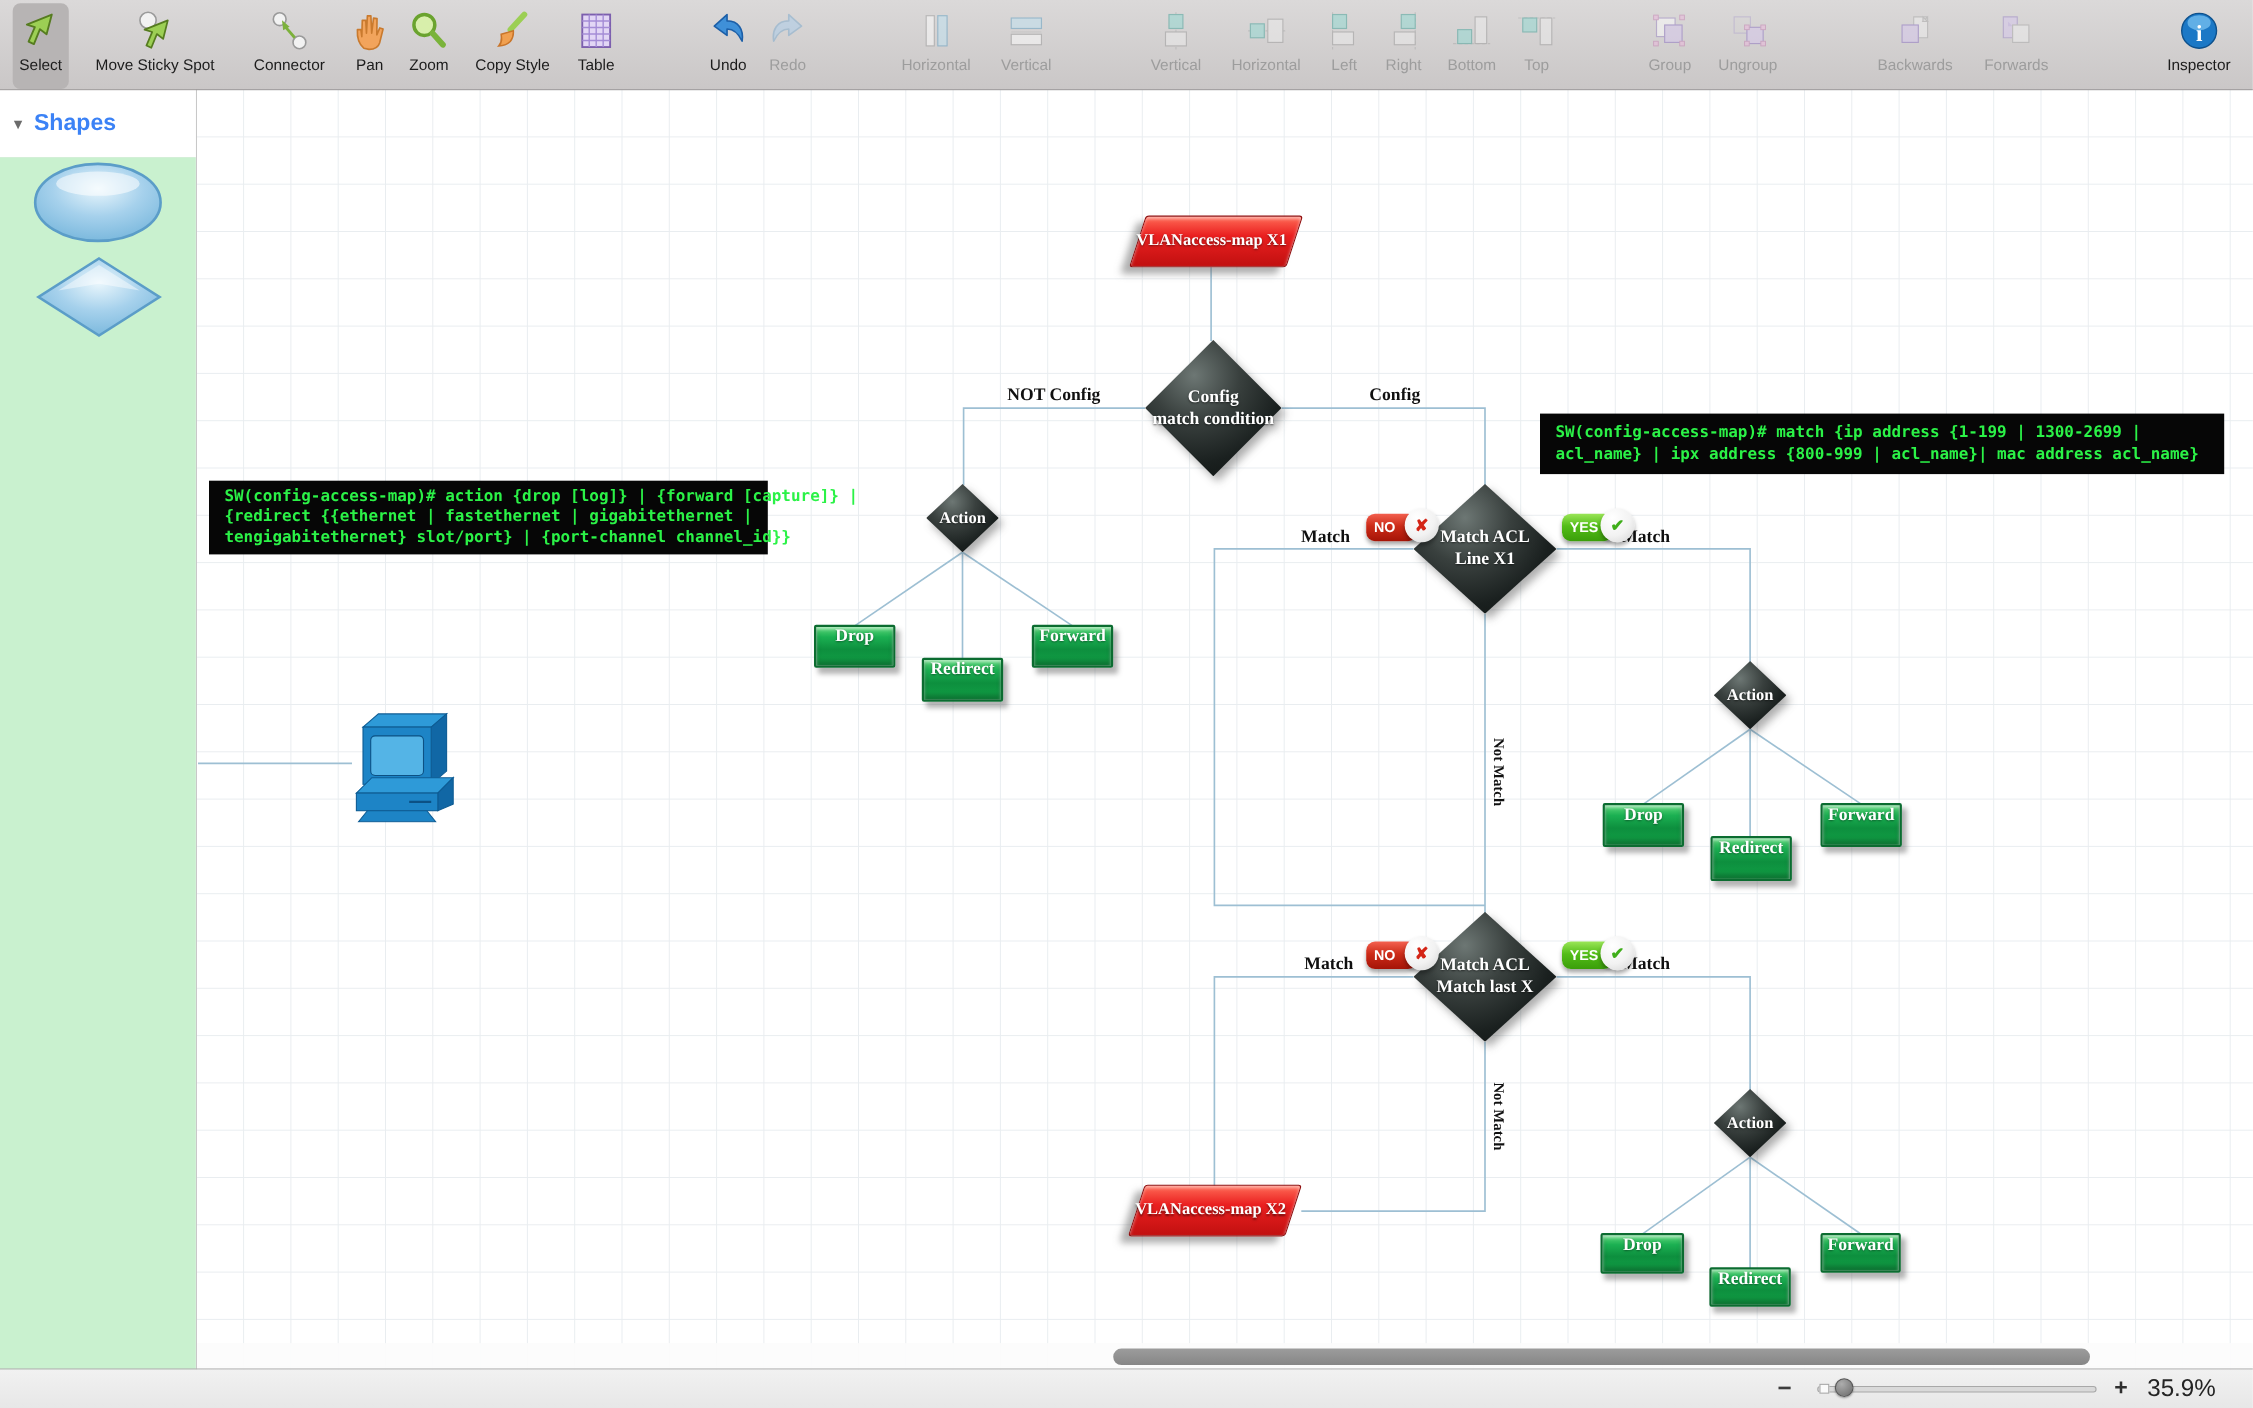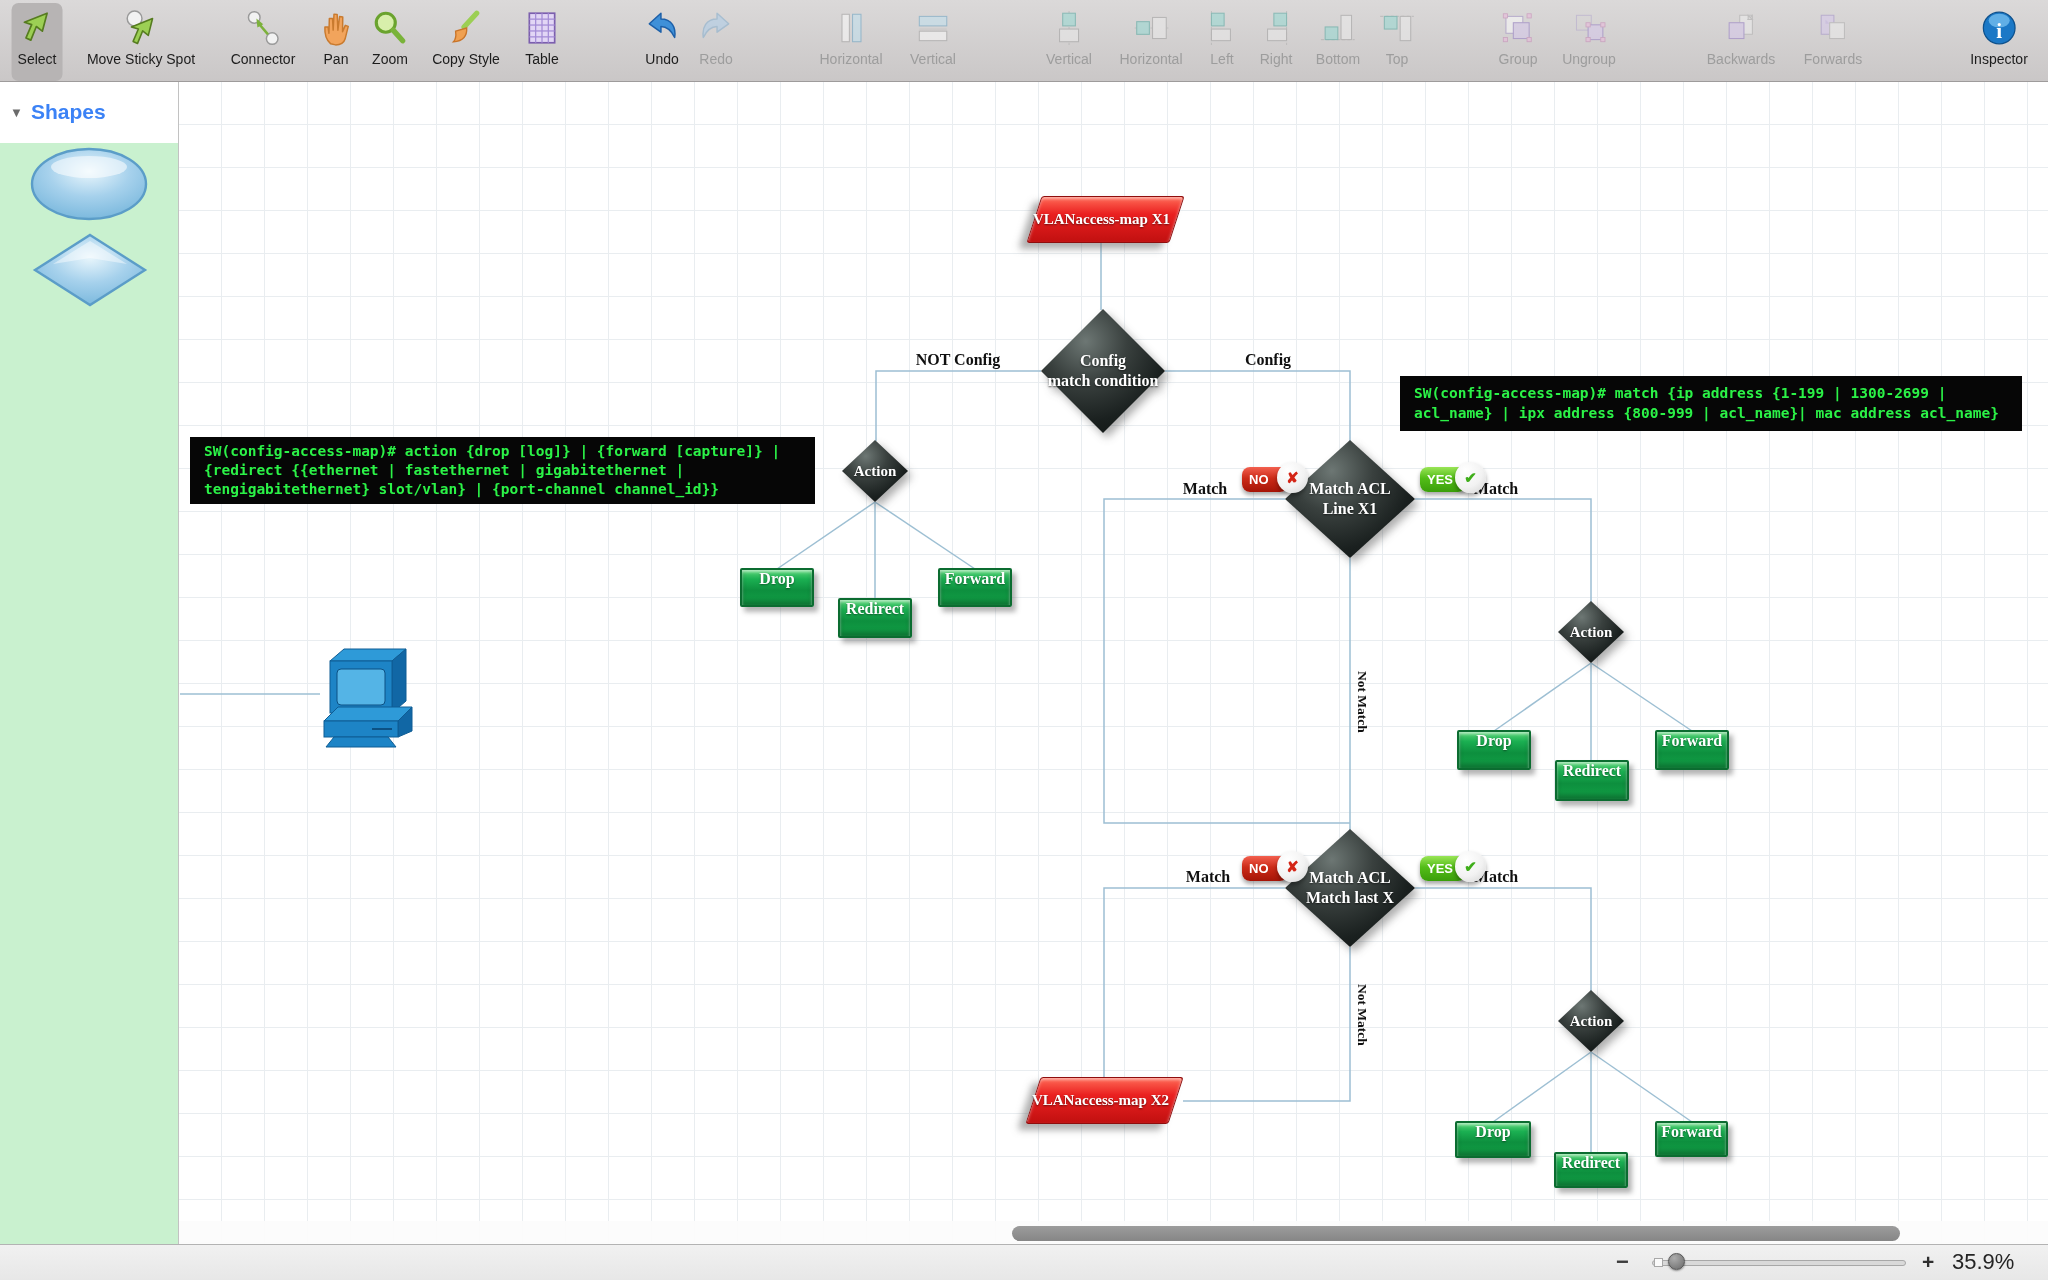--- a/index.html
+++ b/index.html
@@ -411,24 +411,24 @@
       <polyline points="1107,807 926,807 926,997"></polyline>
       <polyline points="1172,866 1172,1020 1005,1020"></polyline>
       <polyline points="1237,807 1413,807 1413,910"></polyline>
       <polyline points="1413,971 1315,1041"></polyline>
       <polyline points="1413,971 1413,1072"></polyline>
       <polyline points="1413,971 1514,1041"></polyline>
       <polyline points="2,613 142,613"></polyline>
     </g>
   </svg>
 
-  <div class="cmdbox" style="left:12px;top:356px;width:625px;height:67px">
+  <div class="cmdbox" style="left:12px;top:356px;width:508px;height:67px">
     <div>SW(config-access-map)# action {drop [log]} | {forward [capture]} |</div>
     <div>{redirect {{ethernet | fastethernet | gigabitethernet |</div>
-    <div>tengigabitethernet} slot/vlan} | {port-channel channel_id}}</div>
+    <div>tengigabitethernet} slot/port} | {port-channel channel_id}}</div>
   </div>
   <div class="cmdbox" style="left:1222px;top:295px;width:622px;height:55px">
     <div>SW(config-access-map)# match {ip address {1-199 | 1300-2699 |</div>
     <div>acl_name} | ipx address {800-999 | acl_name}| mac address acl_name}</div>
   </div>
 
   <div class="vlan" style="left:842px;top:115px">
     <div class="pshape"></div>
     <div class="ptext">
       <span>VLAN</span>

